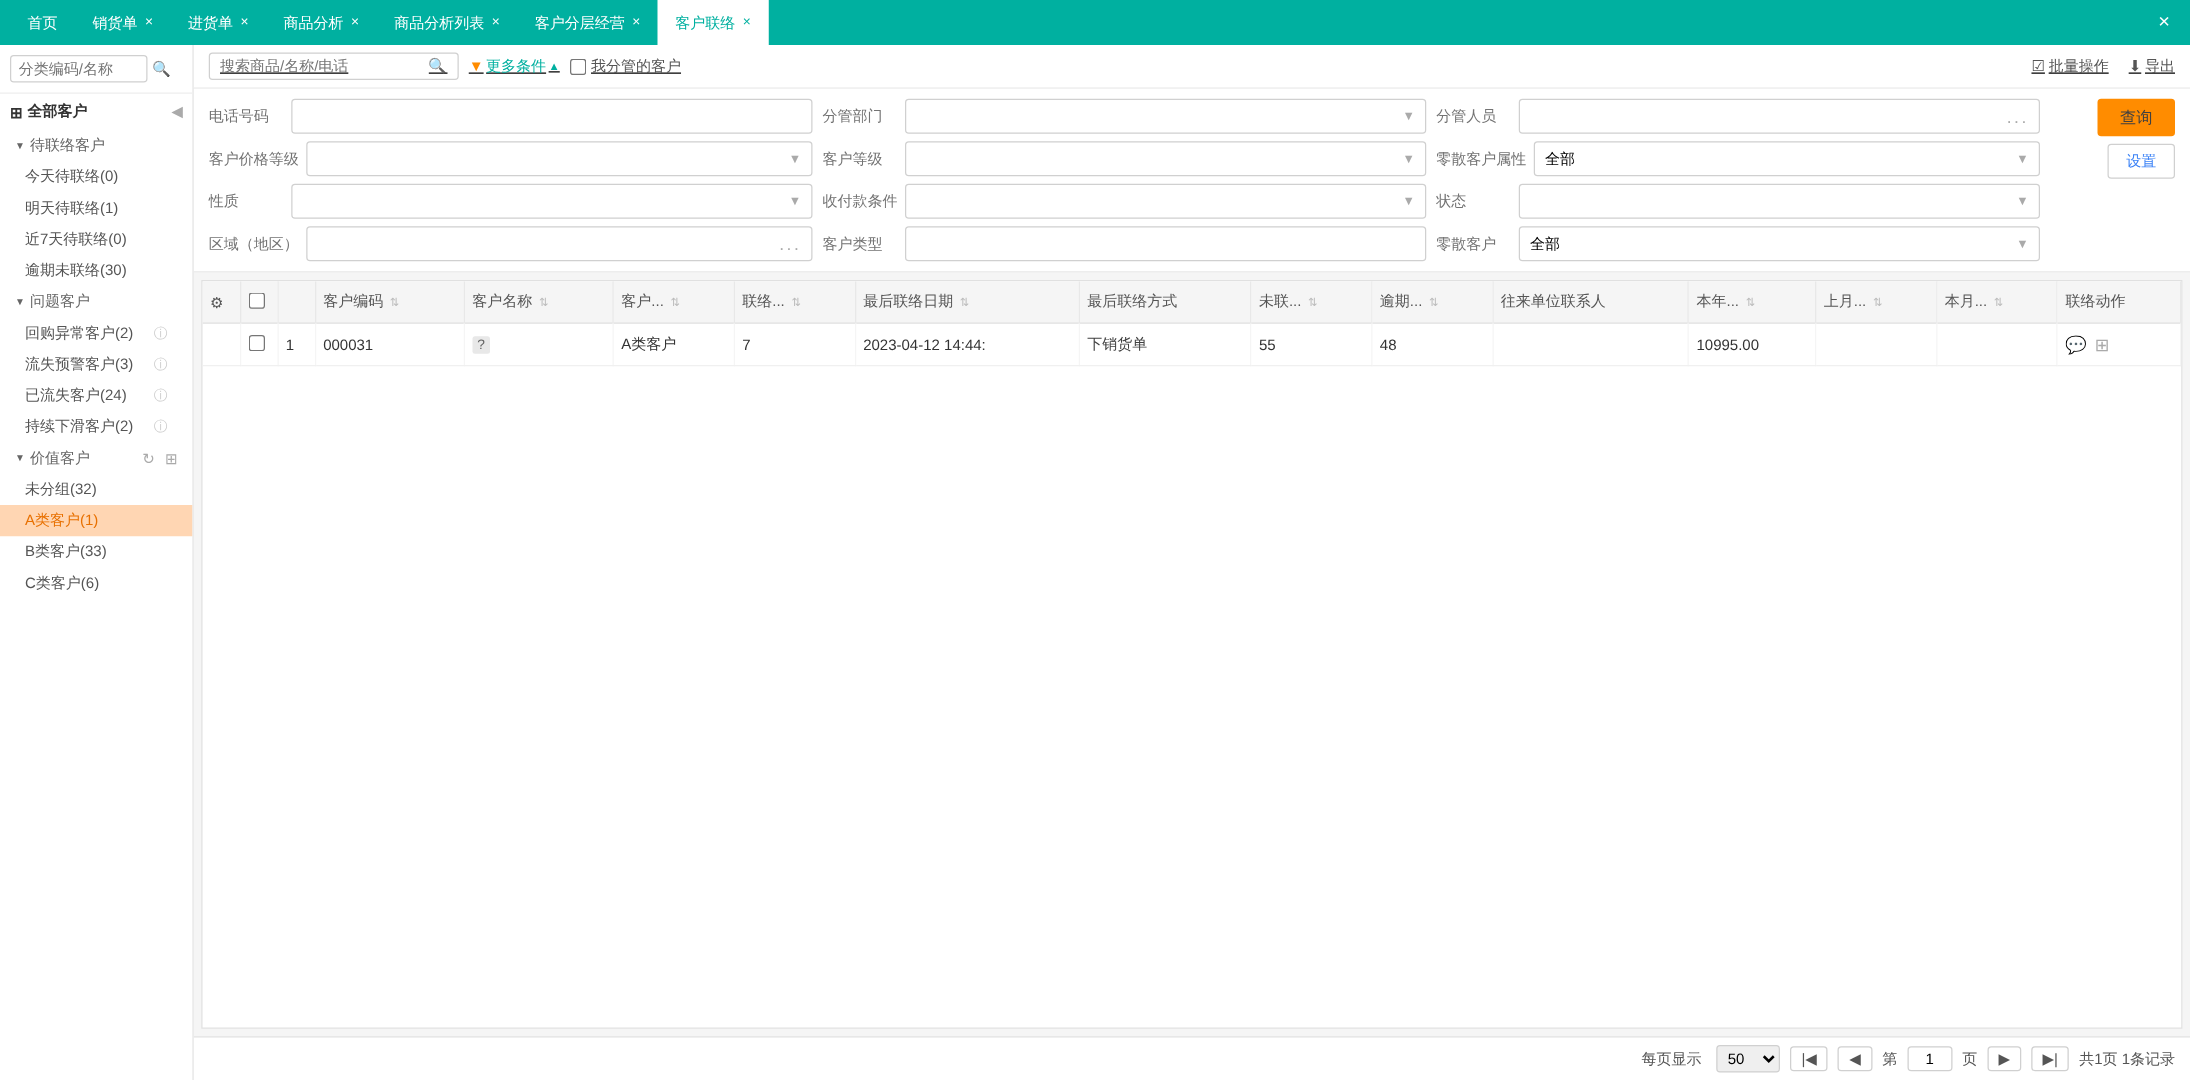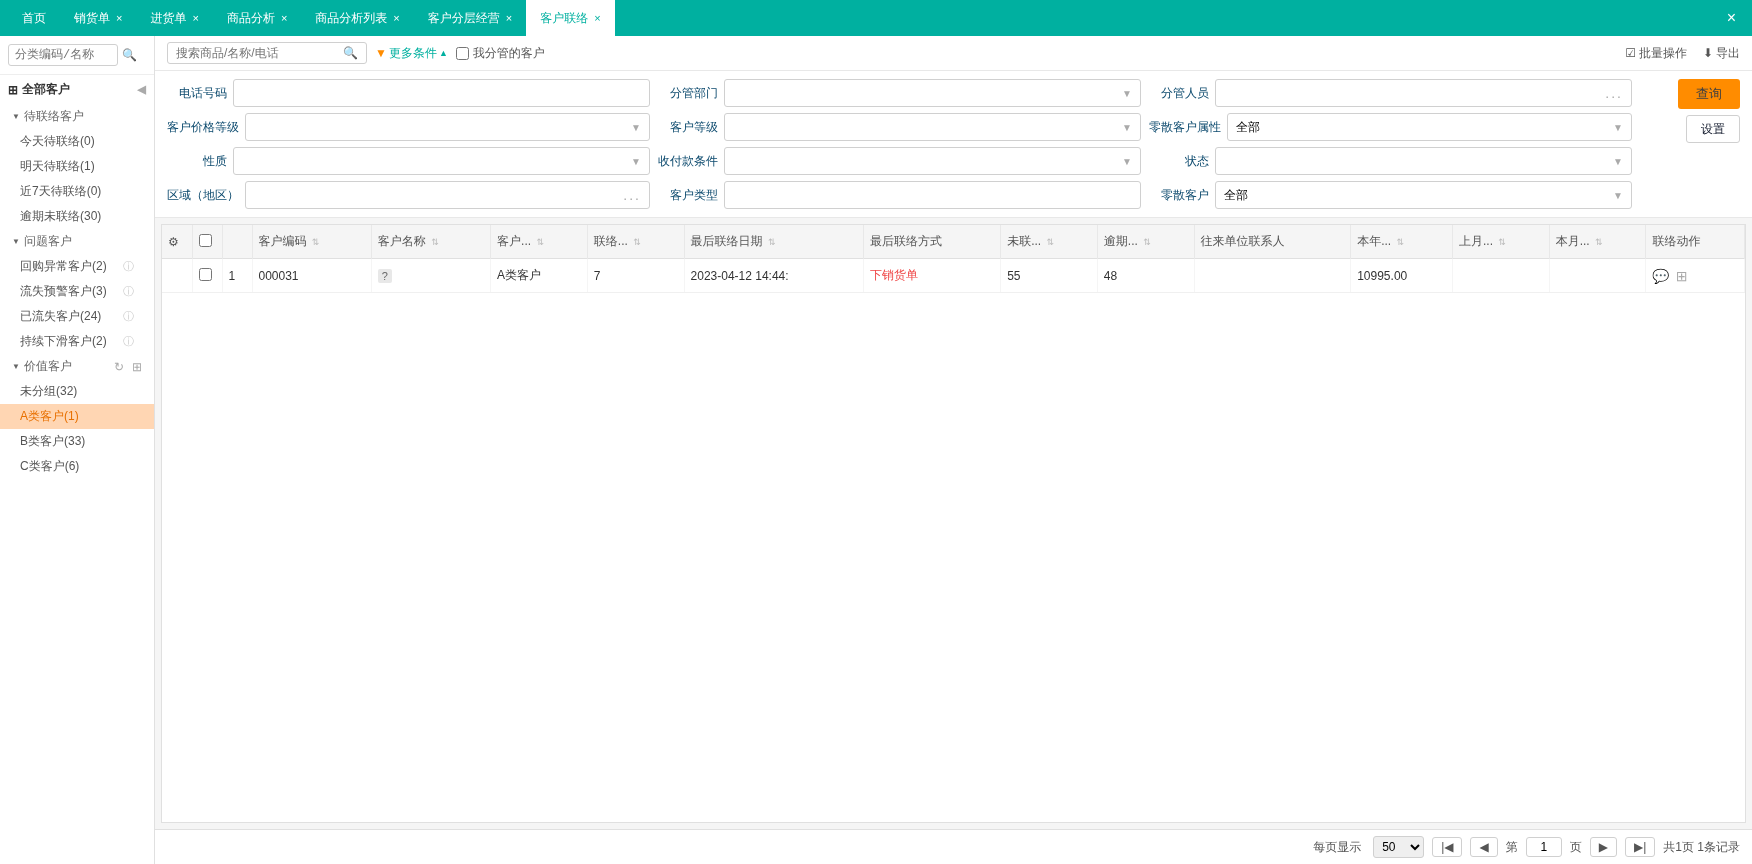--- a/index.html
+++ b/index.html
@@ -63,21 +63,20 @@
       align-items: center;
       border-bottom: 1px solid #eee;
     }
     .sidebar-search input {
       border: 1px solid #d0d0d0;
       border-radius: 3px;
       padding: 3px 6px;
       width: 110px;
       font-size: 12px;
       outline: none;
-      font-family: Liberation Mono, monospace;
     }
     .sidebar-search-icon {
       color: #00b0a0;
       margin-left: 4px;
       cursor: pointer;
     }
 
     .sidebar-section-header {
       padding: 6px 8px;
       font-weight: bold;
@@ -121,20 +120,21 @@
     }
 
     
     .filter-bar {
       background: #fff;
       padding: 6px 12px;
       display: flex;
       align-items: center;
       gap: 8px;
       border-bottom: 1px solid #e8e8e8;
+      text-decoration: underline;
     }
     .filter-search {
       display: flex;
       align-items: center;
       border: 1px solid #d0d0d0;
       border-radius: 3px;
       padding: 3px 8px;
       width: 200px;
       background: #fff;
     }
@@ -191,24 +191,24 @@
       gap: 8px;
     }
     .filter-row:last-child { margin-bottom: 0; }
     .filter-field {
       display: flex;
       align-items: center;
       flex: 1;
       gap: 6px;
     }
     .filter-label {
-      color: #0c4a6e;
+      color: #737373;
       white-space: nowrap;
       min-width: 60px;
-      text-align: right;
+      text-align: left;
     }
     .filter-input {
       flex: 1;
       border: 1px solid #d0d0d0;
       border-radius: 3px;
       padding: 4px 8px;
       font-size: 12px;
       outline: none;
       height: 28px;
     }
@@ -235,21 +235,21 @@
       color: #404040;
       border: none;
       border-radius: 3px;
       padding: 5px 18px;
       cursor: pointer;
       font-size: 13px;
       height: 30px;
     }
     .settings-btn {
       background: #fff;
-      color: #0f172a;
+      color: #3b82f6;
       border: 1px solid #d0d0d0;
       border-radius: 3px;
       padding: 4px 14px;
       cursor: pointer;
       font-size: 12px;
       height: 28px;
     }
 
     .filter-panel-right {
       display: flex;
@@ -287,21 +287,21 @@
       font-weight: normal;
     }
     th .sort-icon { color: #bbb; font-size: 9px; margin-left: 2px; }
     td {
       padding: 8px 6px;
       border-bottom: 1px solid #f0f0f0;
       border-right: 1px solid #f5f5f5;
       color: #333;
       white-space: nowrap;
     }
-    .link-text { color: #ef4444; cursor: pointer; text-decoration: none; }
+    .link-text { color: #404040; cursor: pointer; text-decoration: none; }
     .action-icons { display: flex; gap: 6px; }
     .action-icon { color: #aaa; cursor: pointer; font-size: 14px; }
 
     
     .pagination {
       background: #fff;
       border-top: 1px solid #e0e0e0;
       padding: 6px 12px;
       display: flex;
       align-items: center;

